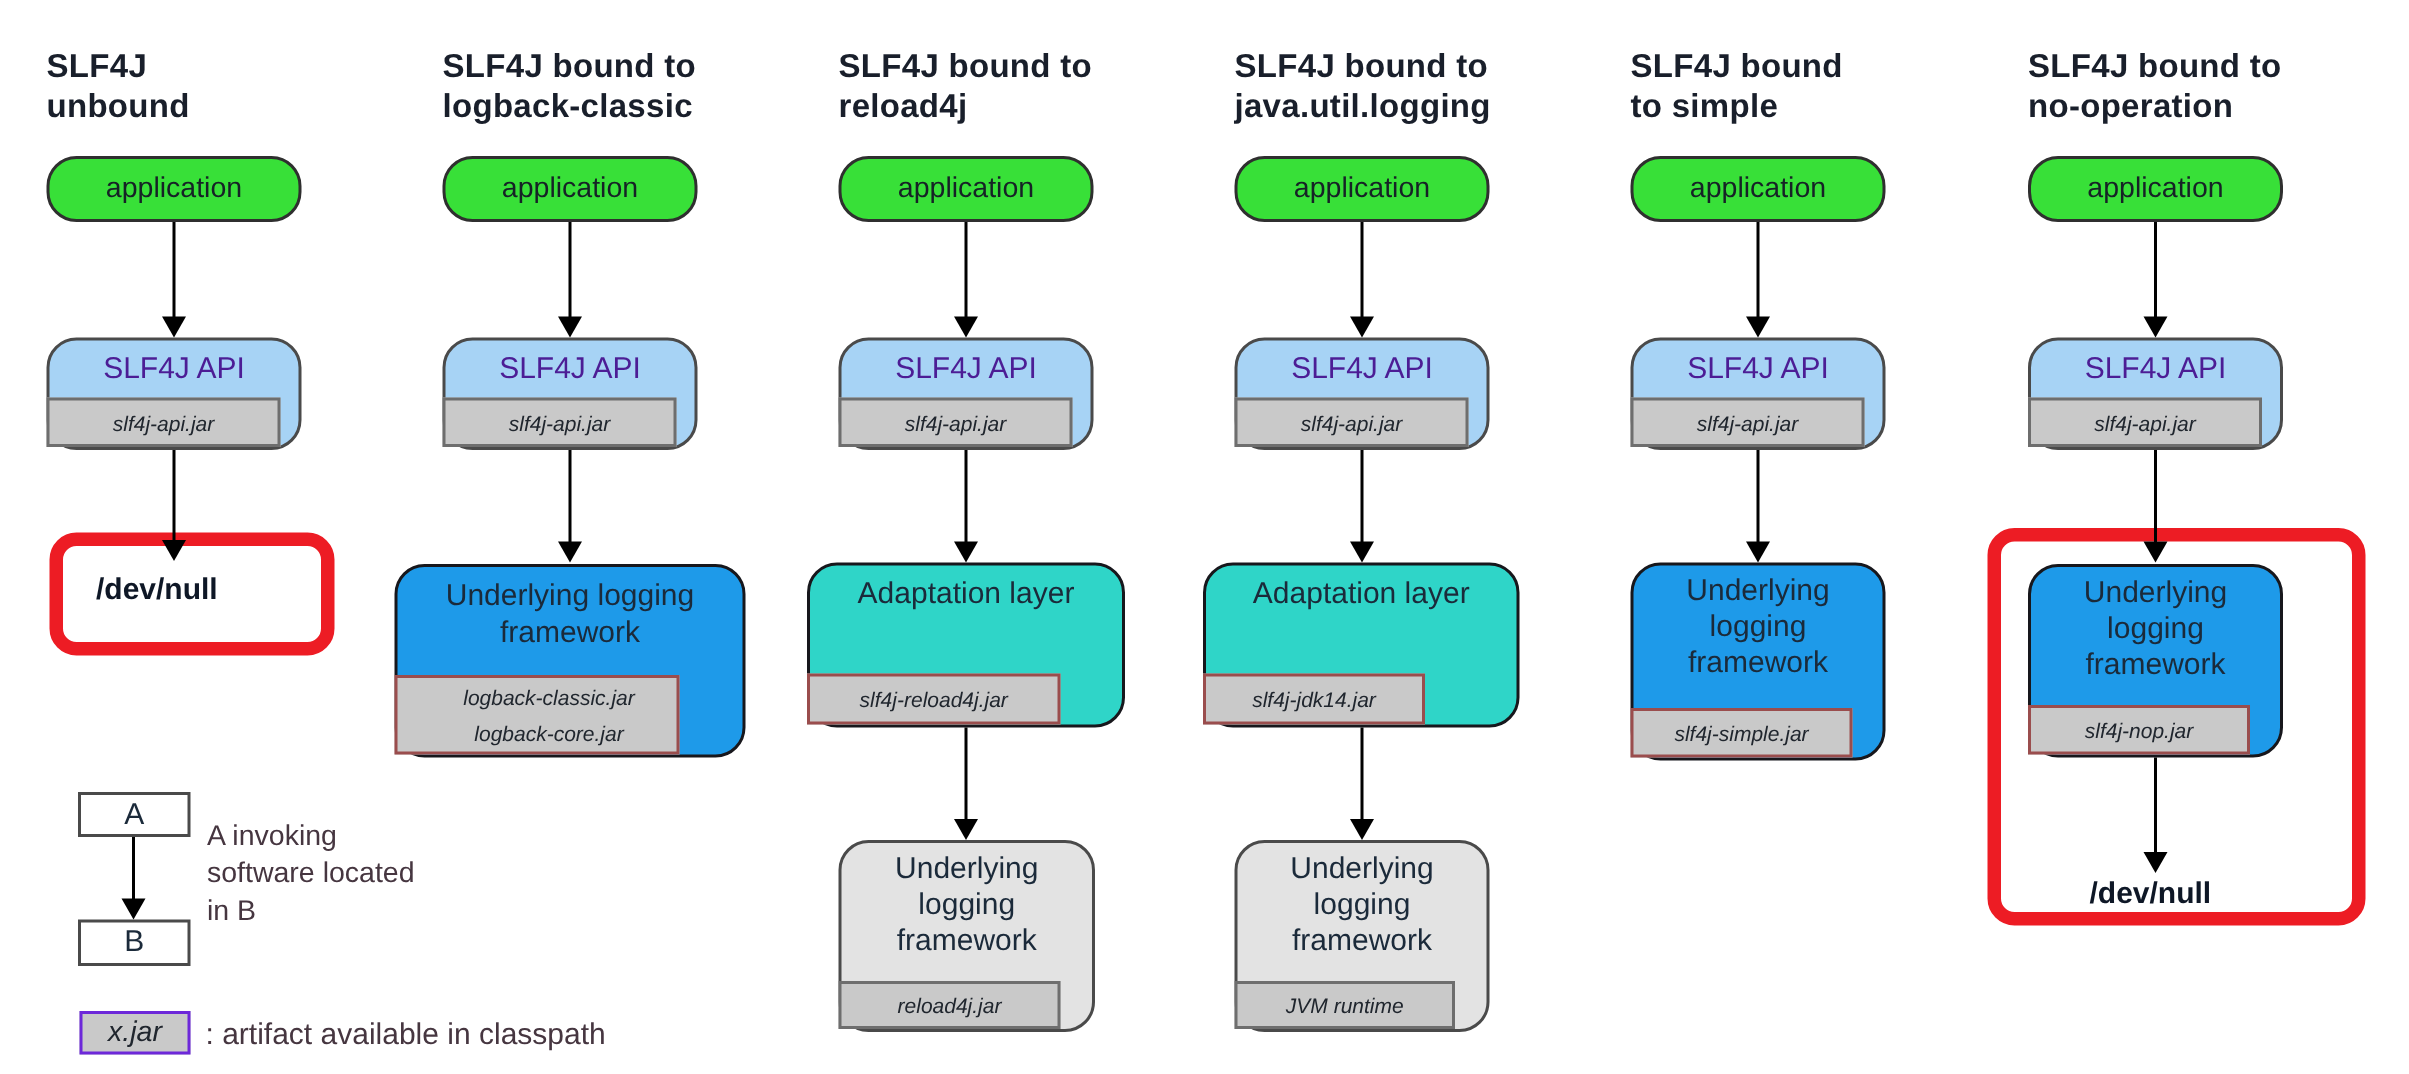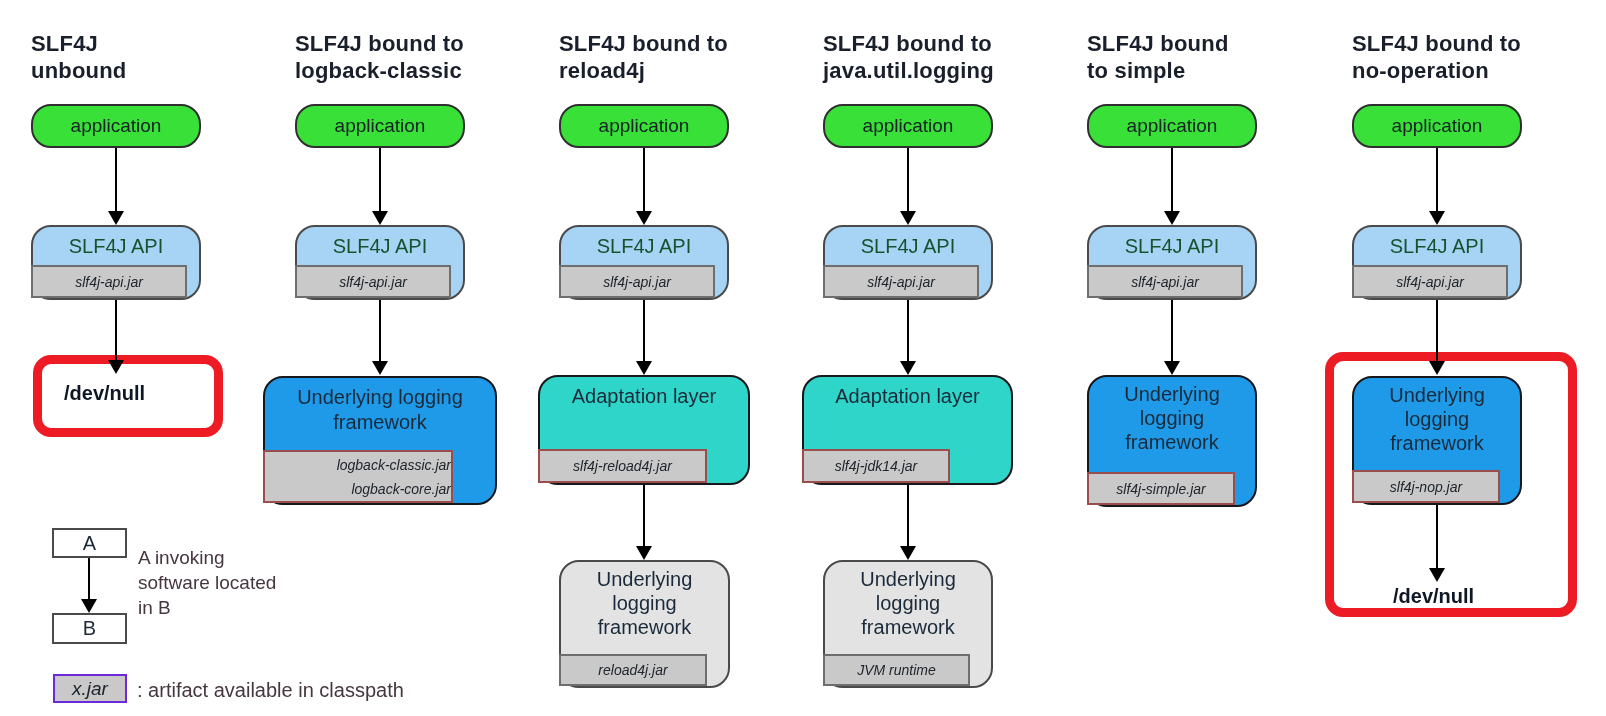--- a/index.html
+++ b/index.html
@@ -18,21 +18,21 @@
   .app-box {
     left:45px; top:104px; width:170px; height:44px;
     background:var(--application-green,#38e038); border:2px solid #2f2f2f;
     display:flex; align-items:center; justify-content:center;
     font-size:19px; color:#162226;
   }
   .api-box {
     left:45px; top:225px; width:170px; height:75px;
     background:var(--api-blue,#a7d3f5); border:2px solid #4a4a4a;
   }
-  .api-label { text-align:center; margin-top:8px; font-size:20px; color:#14532d; }
+  .api-label { text-align:center; margin-top:8px; font-size:20px; color:#4c1d95; }
   .jar-tag {
     position:absolute; left:-2px; bottom:0;
     background:var(--jar-tag-gray,#c9c9c9);
     border:2px solid var(--jar-tag-border-gray,#6e6e6e);
     font-style:italic; font-size:14px; color:#20262e;
     display:flex; align-items:center; justify-content:center;
     box-sizing:border-box;
   }
   .jar-tag.maroon { border-color:var(--jar-tag-border-maroon,#9a4d4d); }
   .api-box .jar-tag { width:156px; height:33px; }
@@ -113,21 +113,21 @@
     </div>
     <div class="arrow" style="top:300px;height:75px">
       <div class="shaft"></div>
       <div class="head"></div>
     </div>
     <div class="box fw-blue" style="left:13px;top:376px;width:234px;height:129px">
       <div class="fw-label">
         <div>Underlying logging</div>
         <div>framework</div>
       </div>
-      <div class="jar-tag maroon" style="width:190px;height:53px;flex-direction:column;align-items:flex-end;justify-content:center;padding-left:16px;line-height:24px">
+      <div class="jar-tag maroon" style="width:190px;height:53px;flex-direction:column;align-items:center;justify-content:center;padding-left:16px;line-height:24px">
         <div>logback-classic.jar</div>
         <div>logback-core.jar</div>
       </div>
     </div>
   </div>
 
   <div class="col" style="left:514px">
     <div class="col-title">
       <div>SLF4J bound to</div>
       <div>reload4j</div>

